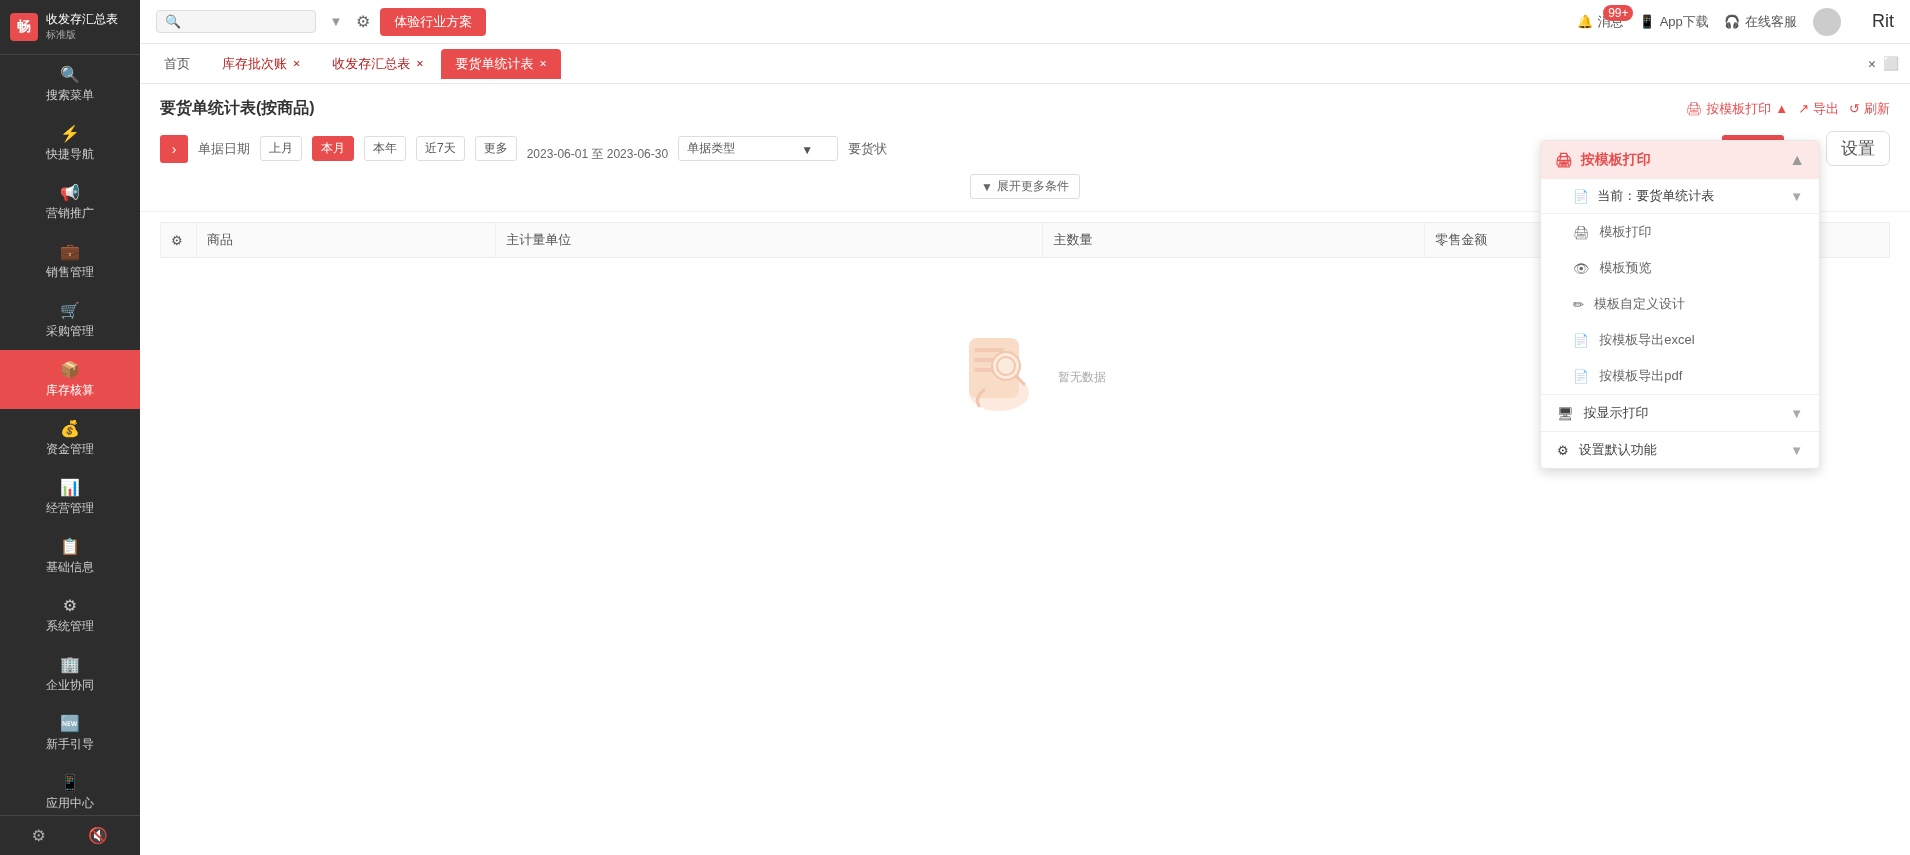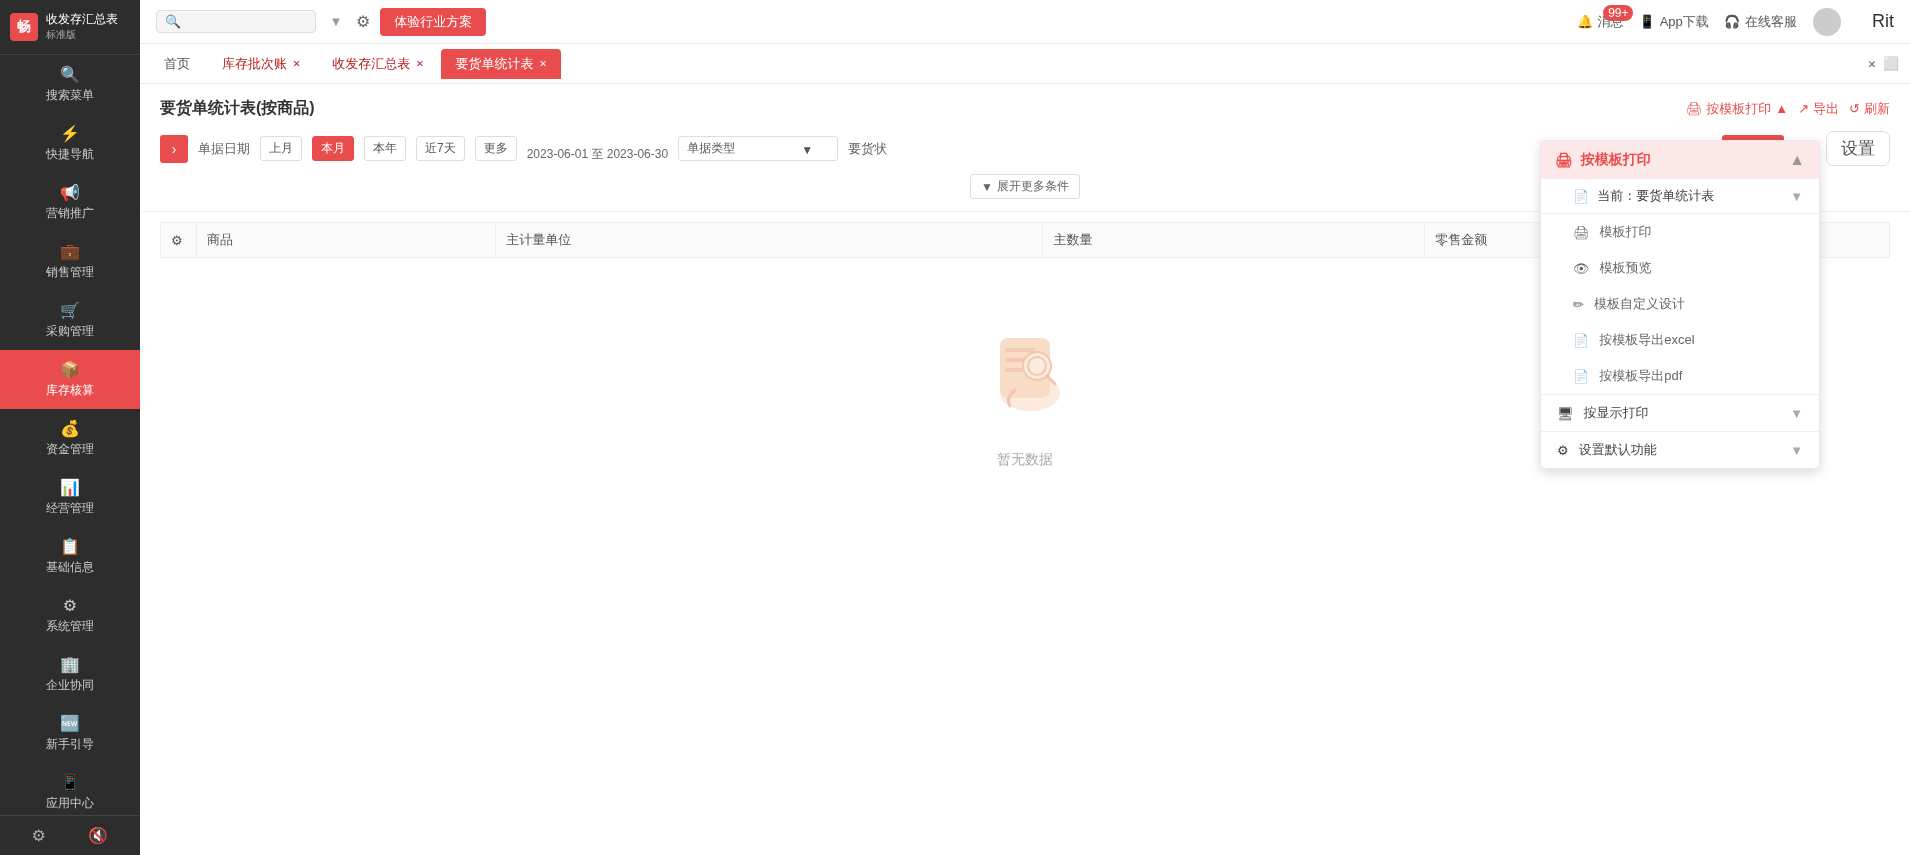--- a/index.html
+++ b/index.html
@@ -63,21 +63,21 @@
     .filter-select { border: 1px solid #ddd; border-radius: 3px; padding: 3px 24px 3px 8px; font-size: 12px; color: #555; background: white; cursor: pointer; min-width: 160px; position: relative; display: flex; align-items: flex-end; justify-content: space-between; }
     .expand-btn { color: #666; font-size: 12px; cursor: pointer; display: flex; align-items: center; gap: 4px; border: 1px solid #ddd; padding: 3px 10px; border-radius: 3px; background: white; }
 
     
     .table-wrapper { padding: 0 20px; }
     .data-table { width: 100%; border-collapse: collapse; margin-top: 10px; }
     .data-table th { background: #fafafa; border: 1px solid #eee; padding: 8px 10px; text-align: left; font-weight: normal; color: #555; font-size: 13px; }
     .th-settings { width: 36px; text-align: center; }
 
     
-    .empty-state { display: flex; flex-direction: column; align-items: center; justify-content: center; padding: 60px 20px; color: #aaa; font-size: 14px; gap: 14px; }
+    .empty-state { display: flex; flex-direction: row; align-items: center; justify-content: center; padding: 60px 20px; color: #aaa; font-size: 12px; gap: 14px; }
     .print-dropdown { position: fixed; top: 140px; right: 90px; width: 280px; background: white; border: 1px solid #e8e8e8; border-radius: 4px; box-shadow: 0 4px 12px rgba(0,0,0,0.15); z-index: 200; }
     .dropdown-header { background: #fde8e8; padding: 10px 14px; display: flex; align-items: center; justify-content: space-between; border-radius: 4px 4px 0 0; }
     .dropdown-header-left { display: flex; align-items: center; gap: 8px; color: #e84c4c; font-size: 14px; font-weight: bold; }
     .dropdown-close { color: #999; cursor: pointer; font-size: 16px; }
     .dropdown-item { padding: 9px 16px; display: flex; align-items: center; gap: 10px; color: #444; font-size: 13px; cursor: pointer; }
     .dropdown-item.sub { padding-left: 32px; color: #666; }
     .dropdown-section { border-top: 1px solid #f0f0f0; }
     .dropdown-item-arrow { margin-left: auto; color: #aaa; }
     .dropdown-current { padding: 8px 16px 8px 32px; display: flex; align-items: center; gap: 8px; color: #444; font-size: 13px; cursor: pointer; }
 

